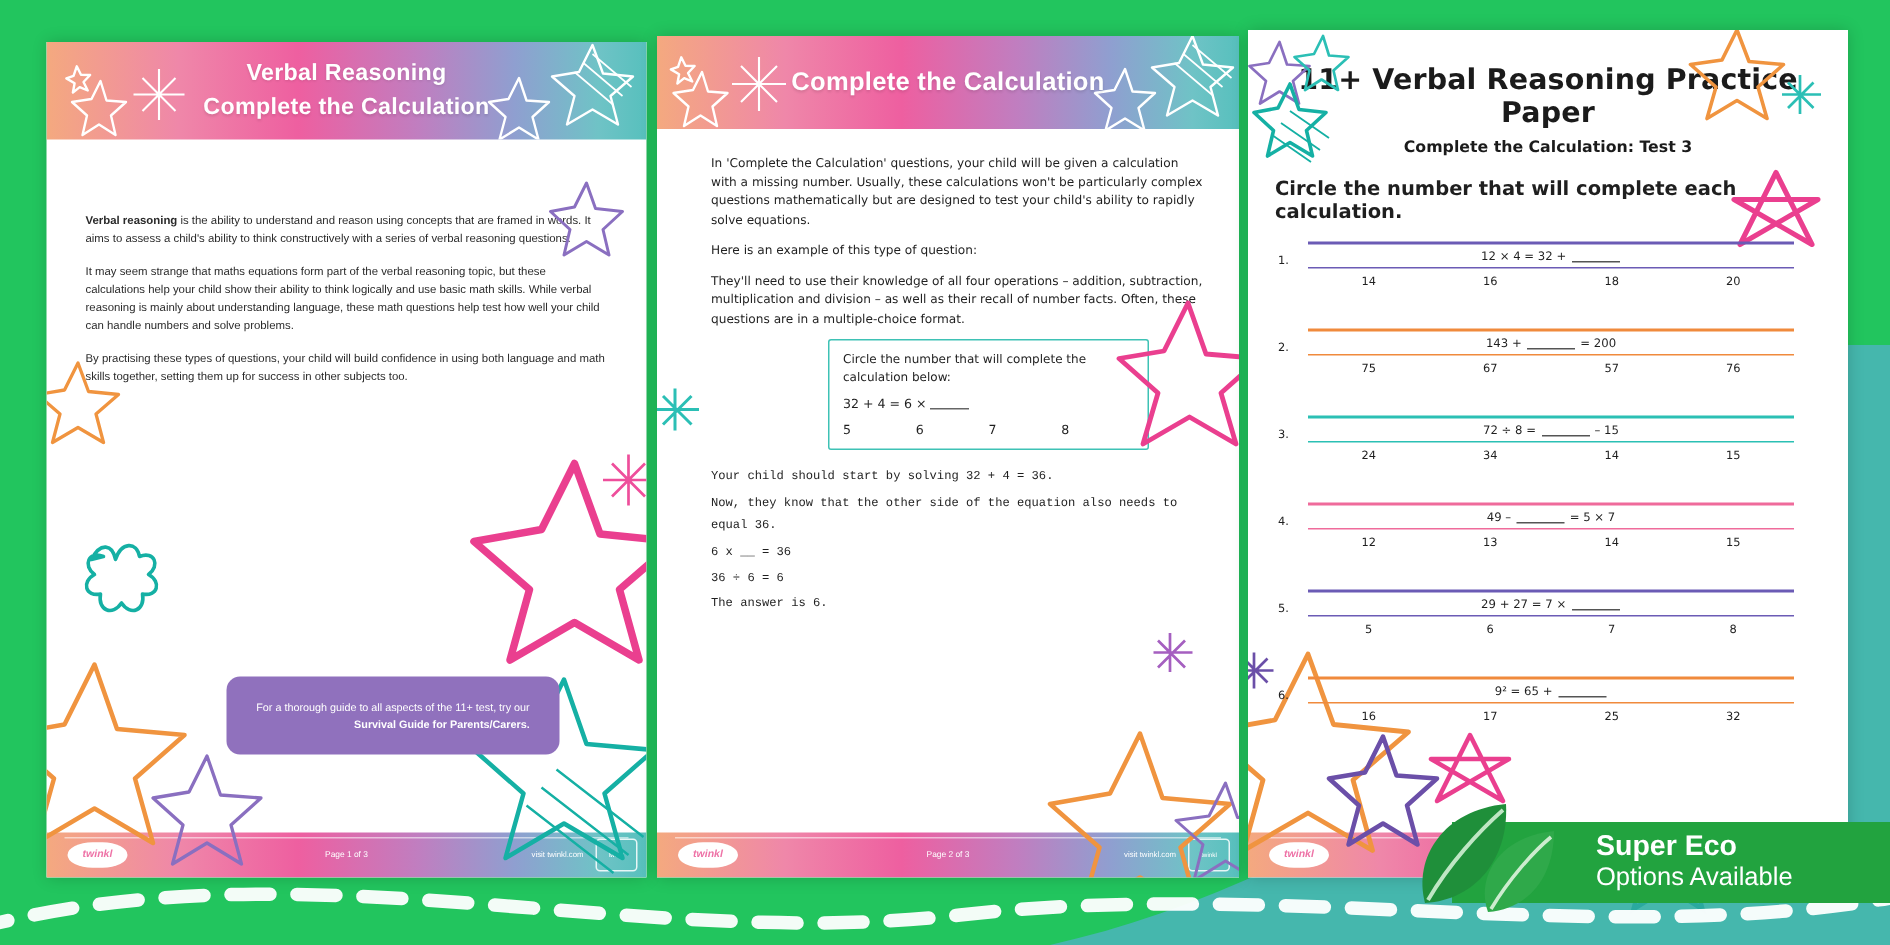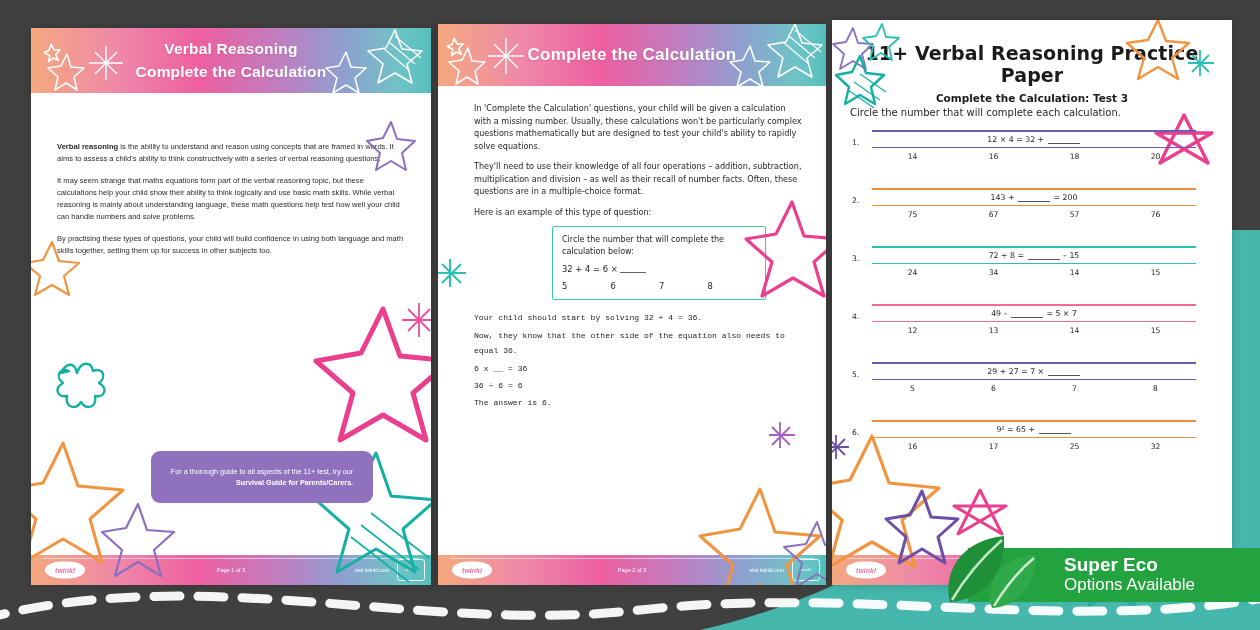--- a/index.html
+++ b/index.html
@@ -4,21 +4,21 @@
 <style>
   * { box-sizing: border-box; margin: 0; padding: 0; }
   html, body {
     width: 1260px; height: 630px;
     overflow: hidden;
     font-family: "Liberation Sans", sans-serif;
   }
   #stage {
     position: relative;
     width: 1260px; height: 630px;
-    background: #404040;
+    background: #22c55e;
     overflow: hidden;
   }
 
   
   .curve-overlay {
     position: absolute; right: 0; bottom: 0;
     width: 560px; height: 400px;
     overflow: hidden;
     pointer-events: none;
   }
@@ -146,21 +146,21 @@
   
   .p3-body { position:relative; padding: 14px 16px 0 16px; font-family:"DejaVu Sans", sans-serif;}
   .p3-title {
     text-align:center; font-size:19px; font-weight:bold; color:#1b1b1b;
     letter-spacing:.1px; margin: 8px 0 0 0;
   }
   .p3-sub {
     text-align:center; font-size:10.5px; font-weight:bold; color:#1b1b1b;
     margin: 6px 0 0 0;
   }
-  .p3-instr { font-size:10px; color:#1f1f1f; margin: 3px 0 0 2px; }
+  .p3-instr { font-size:13px; color:#1f1f1f; margin: 15px 0 0 2px; font-weight: bold; }
 
   .q-list { margin-top: 12px; position:relative; z-index:4;}
   .q-row { position:relative; height: 58px; }
   .q-num { position:absolute; left:4px; top:8px; font-size:7.6px; color:#1f1f1f;}
   .q-band { position:absolute; left:24px; right:20px; top:0; }
   .q-line { height:1.6px; width:100%; }
   .q-eq {
     text-align:center; font-size:7.8px; color:#1f1f1f;
     padding: 3px 0 3px 0;
   }
@@ -280,22 +280,22 @@
           <path d="M351 12 l26 22 M357 6 l26 22 M345 18 l26 22" stroke-width="1.1"></path>
         </g>
       </svg>
       <div class="hdr-title">
         <span>Complete the Calculation</span>
       </div>
     </div>
 
     <div class="p2-body">
       <p>In 'Complete the Calculation' questions, your child will be given a calculation with a missing number. Usually, these calculations won't be particularly complex questions mathematically but are designed to test your child's ability to rapidly solve equations.</p>
+      <p>Here is an example of this type of question:</p>
       <p>They'll need to use their knowledge of all four operations – addition, subtraction, multiplication and division – as well as their recall of number facts. Often, these questions are in a multiple-choice format.</p>
-      <p>Here is an example of this type of question:</p>
 
       <div class="example-box">
         <div class="prompt">Circle the number that will complete the calculation below:</div>
         <div class="eq">
           <span>32 + 4 = 6 ×</span><span class="blank"></span>
         </div>
         <div class="opts">
           <span>5</span>
           <span>6</span>
           <span>7</span>

